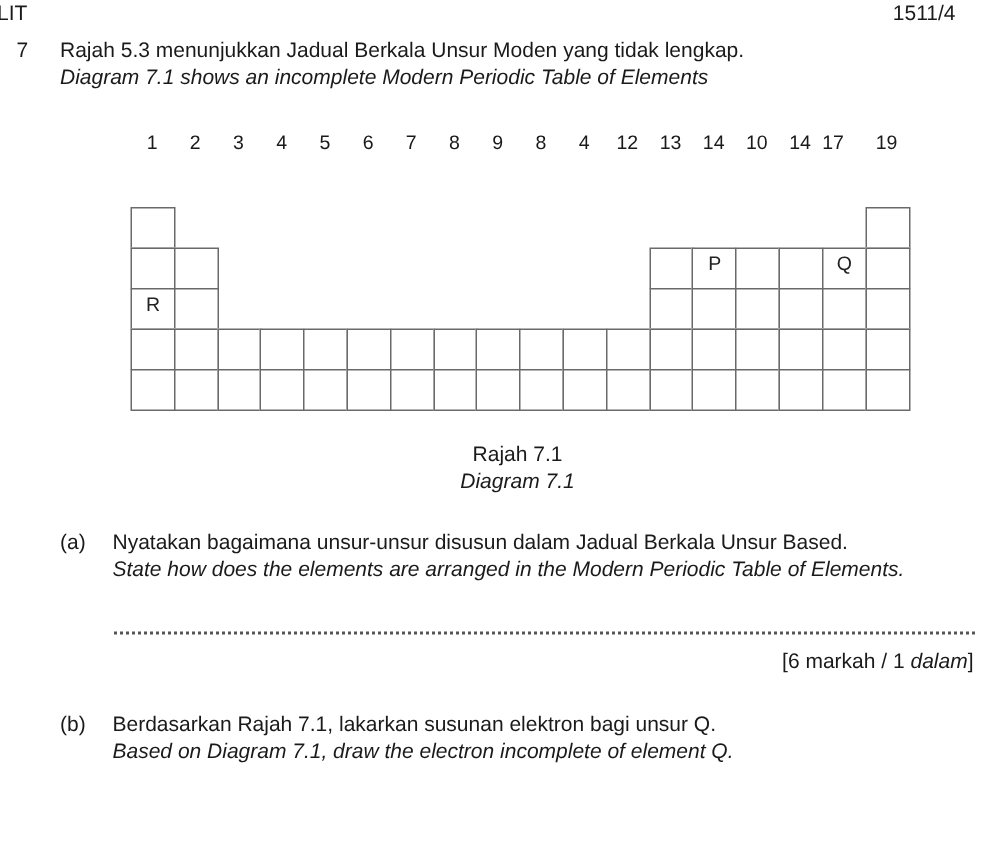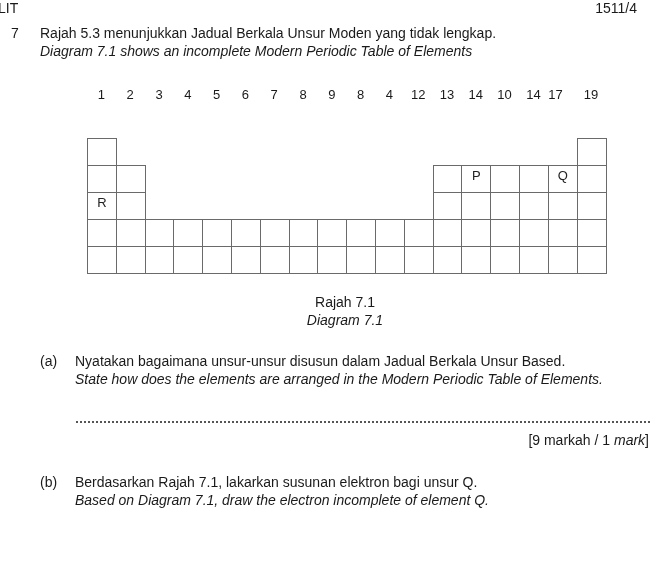--- a/index.html
+++ b/index.html
@@ -151,17 +151,17 @@
     <div class="cell" style="left: 576.6px; top: 246px; height: 28.3px; width: 30.1px;"></div>
   </div>
 
 <div class="abs caption-ms">Rajah 7.1</div>
 <div class="abs caption-en">Diagram 7.1</div>
 
 <div class="abs part-label" style="top:352px;">(a)</div>
 <div class="abs part-ms" style="top:352px;">Nyatakan bagaimana unsur-unsur disusun dalam Jadual Berkala Unsur Based.</div>
 <div class="abs part-en" style="top:370px;">State how does the elements are arranged in the Modern Periodic Table of Elements.</div>
 <div class="answer-line"></div>
-<div class="abs marks"><span>[9 markah / 1 </span><i>mark</i><span>]</span></div>
+<div class="abs marks"><span>[6 markah / 1 </span><i>dalam</i><span>]</span></div>
 
 <div class="abs part-label" style="top:473px;">(b)</div>
 <div class="abs part-ms" style="top:473px;text-align:center;">Berdasarkan Rajah 7.1, lakarkan susunan elektron bagi unsur Q.</div>
 <div class="abs part-en" style="top:491px;">Based on Diagram 7.1, draw the electron incomplete of element Q.</div>
 
 </body></html>

